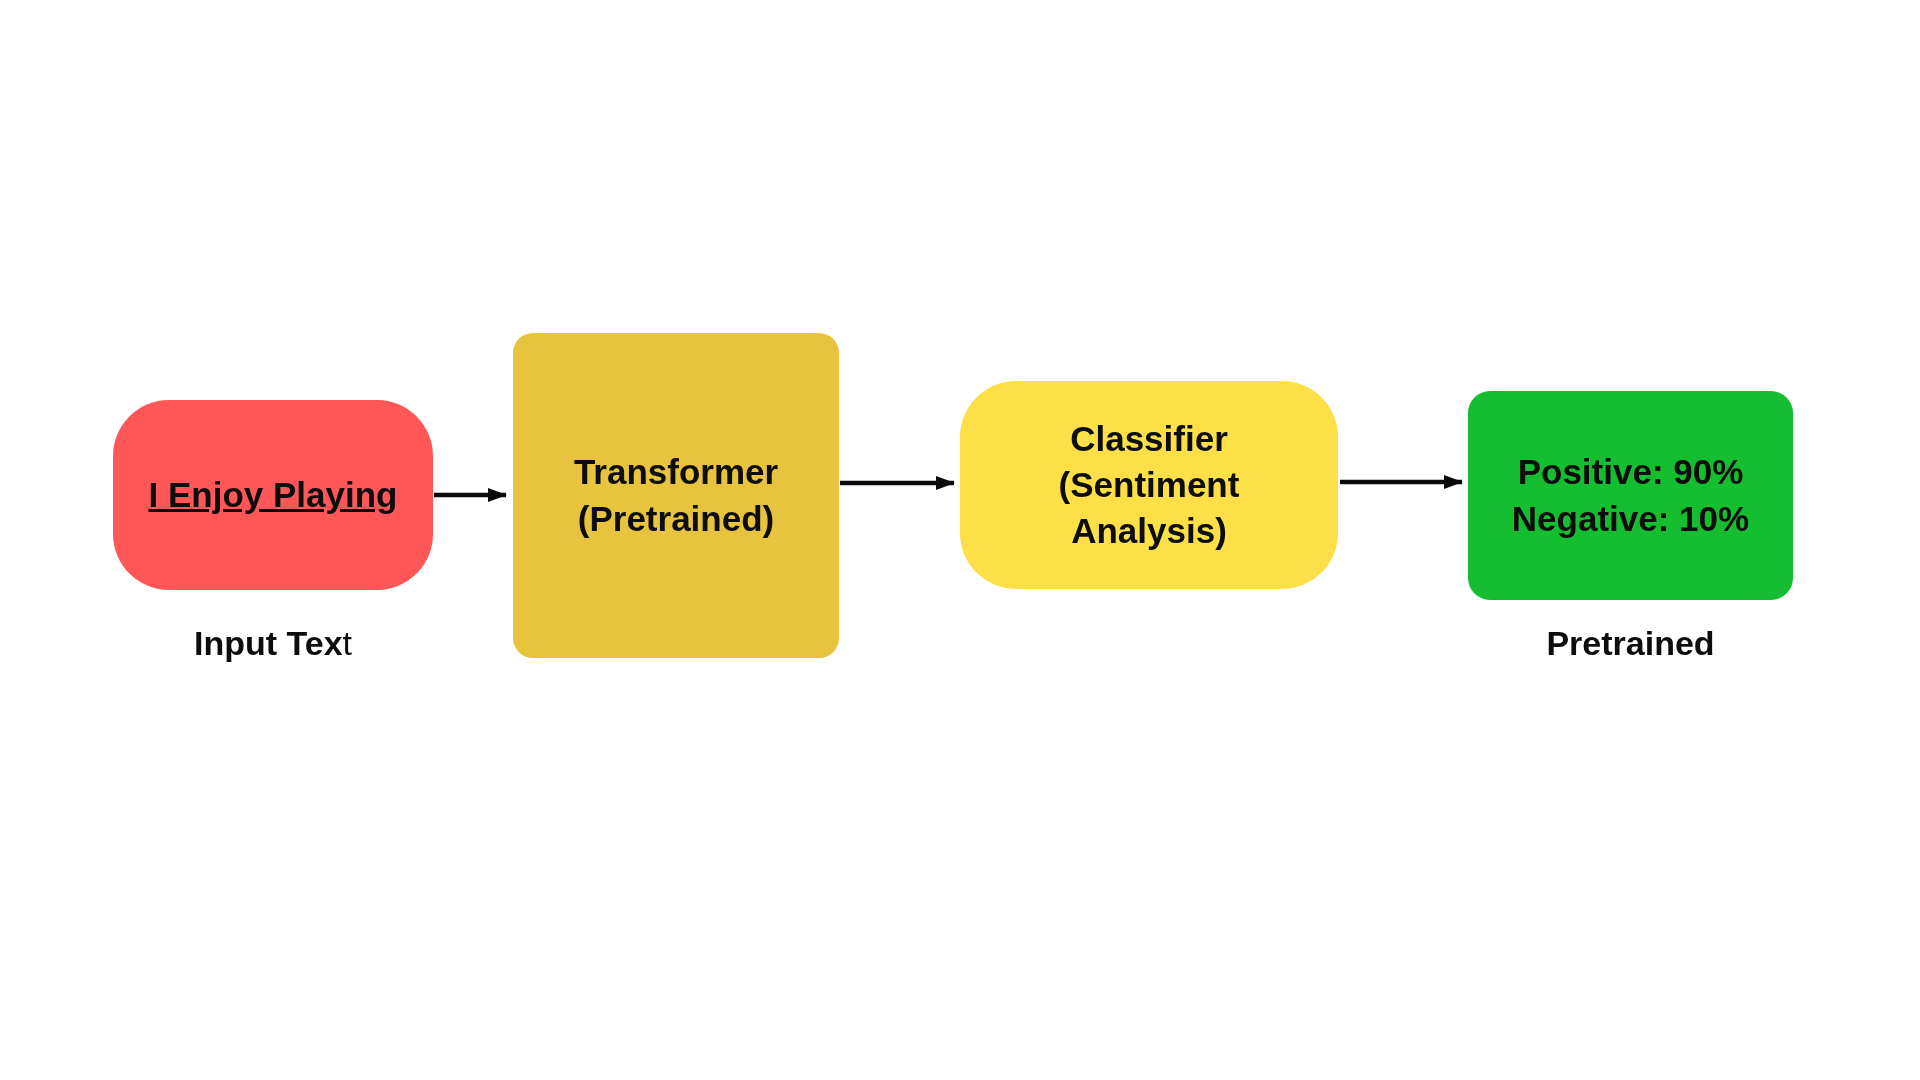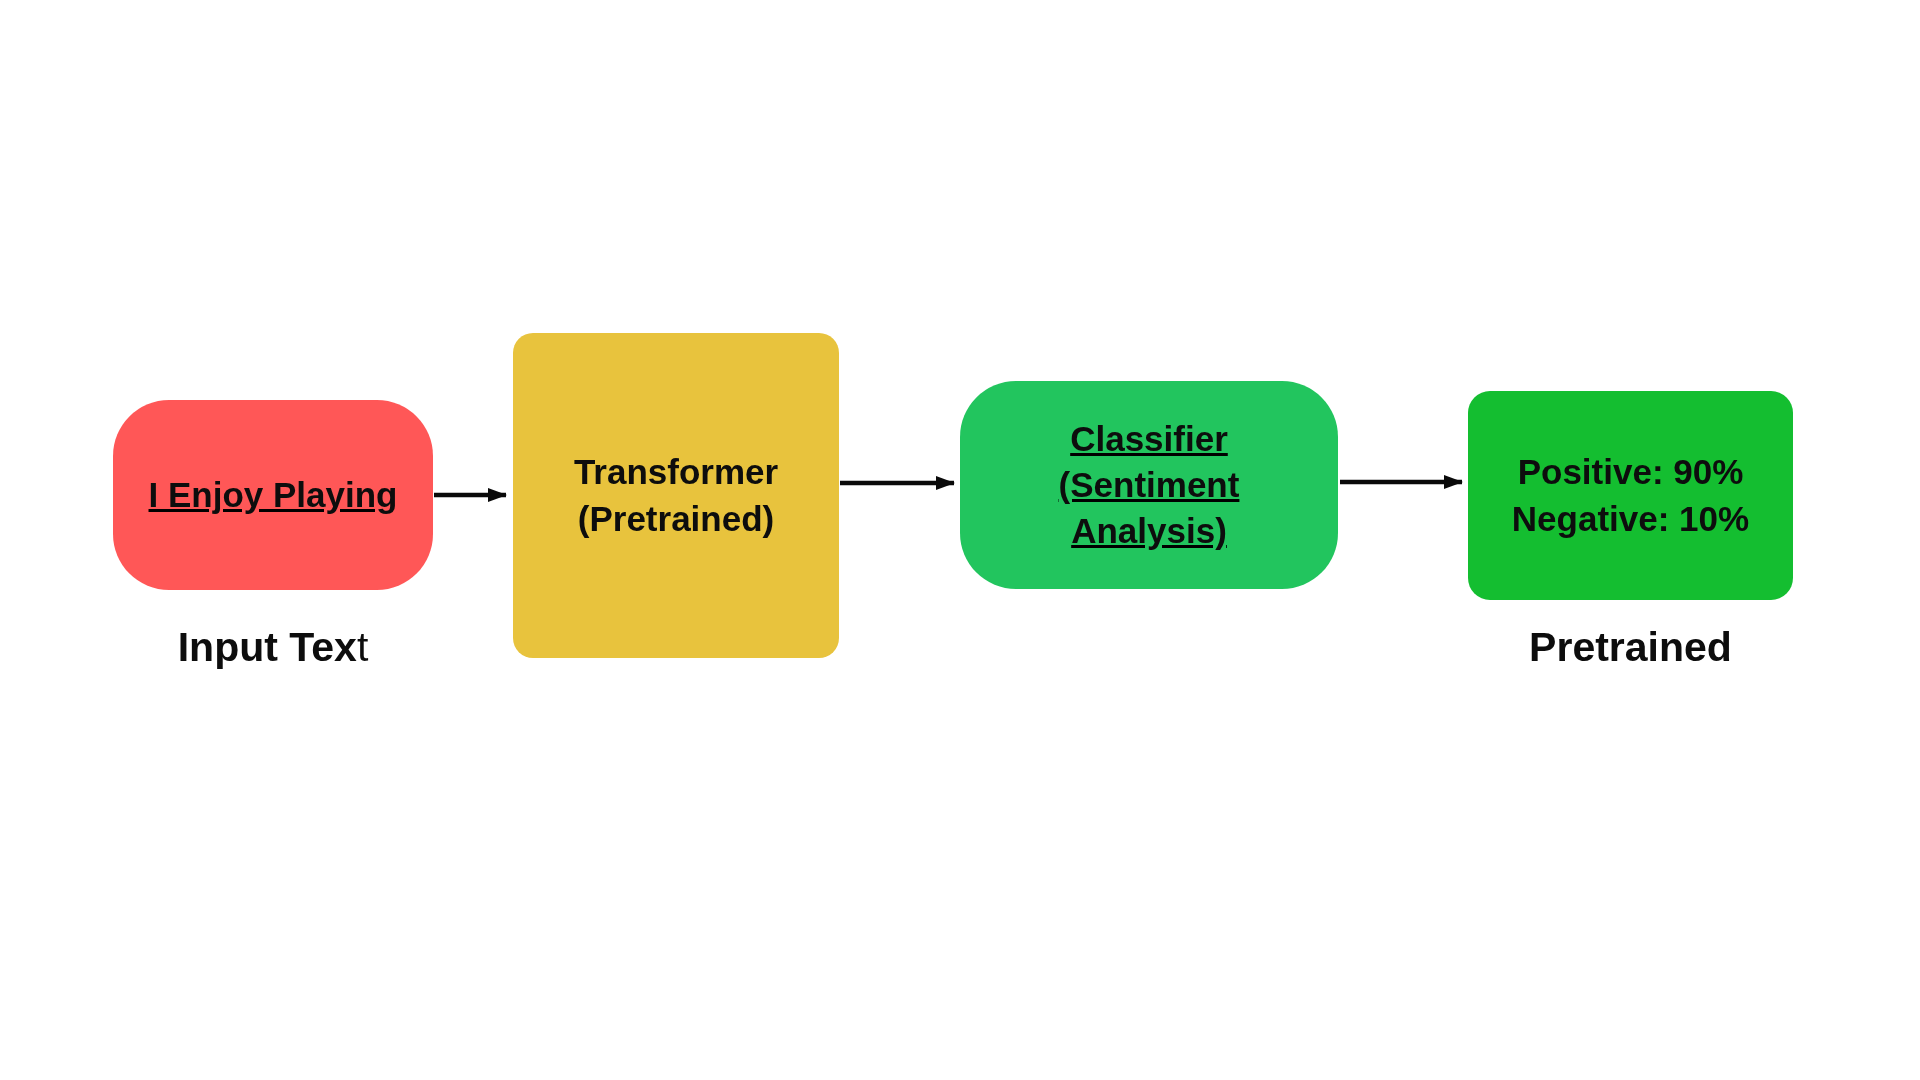--- a/index.html
+++ b/index.html
@@ -35,21 +35,21 @@
     white-space: pre-line;
   }
   .node-input       { left: 113px;  top: 400px; width: 320px; height: 190px; border-radius: 56px; text-decoration: underline; }
   .node-transformer { left: 513px;  top: 333px; width: 326px; height: 325px; border-radius: 20px; }
   .node-classifier  { left: 960px;  top: 381px; width: 378px; height: 208px; border-radius: 56px; }
   .node-output      { left: 1468px; top: 391px; width: 325px; height: 209px; border-radius: 22px; }
   .caption {
     position: absolute;
     text-align: center;
     font-weight: 700;
-    font-size: 41px;
+    font-size: 34px;
     color: #0d0d0d;
   }
   .caption-input  { left: 113px;  top: 624px; width: 320px; }
   .caption-output { left: 1468px; top: 624px; width: 325px; }
   .caption .regular { font-weight: 400; }
 </style>
 </head>
 <body>
 
 <div class="canvas">
@@ -67,21 +67,21 @@
 
   <div class="node node-input" style="background-color: rgb(255, 87, 87);">
     <div class="node-label">I Enjoy Playing</div>
   </div>
 
   <div class="node node-transformer" style="background-color: rgb(232, 195, 61);">
     <div class="node-label">Transformer
 (Pretrained)</div>
   </div>
 
-  <div class="node node-classifier" style="background-color: #22c55e; text-decoration: underline;">
+  <div class="node node-classifier" style="background-color: #fde047;">
     <div class="node-label">Classifier
 (Sentiment
 Analysis)</div>
   </div>
 
   <div class="node node-output" style="background-color: rgb(20, 190, 48);">
     <div class="node-label">Positive: 90%
 Negative: 10%</div>
   </div>
 

